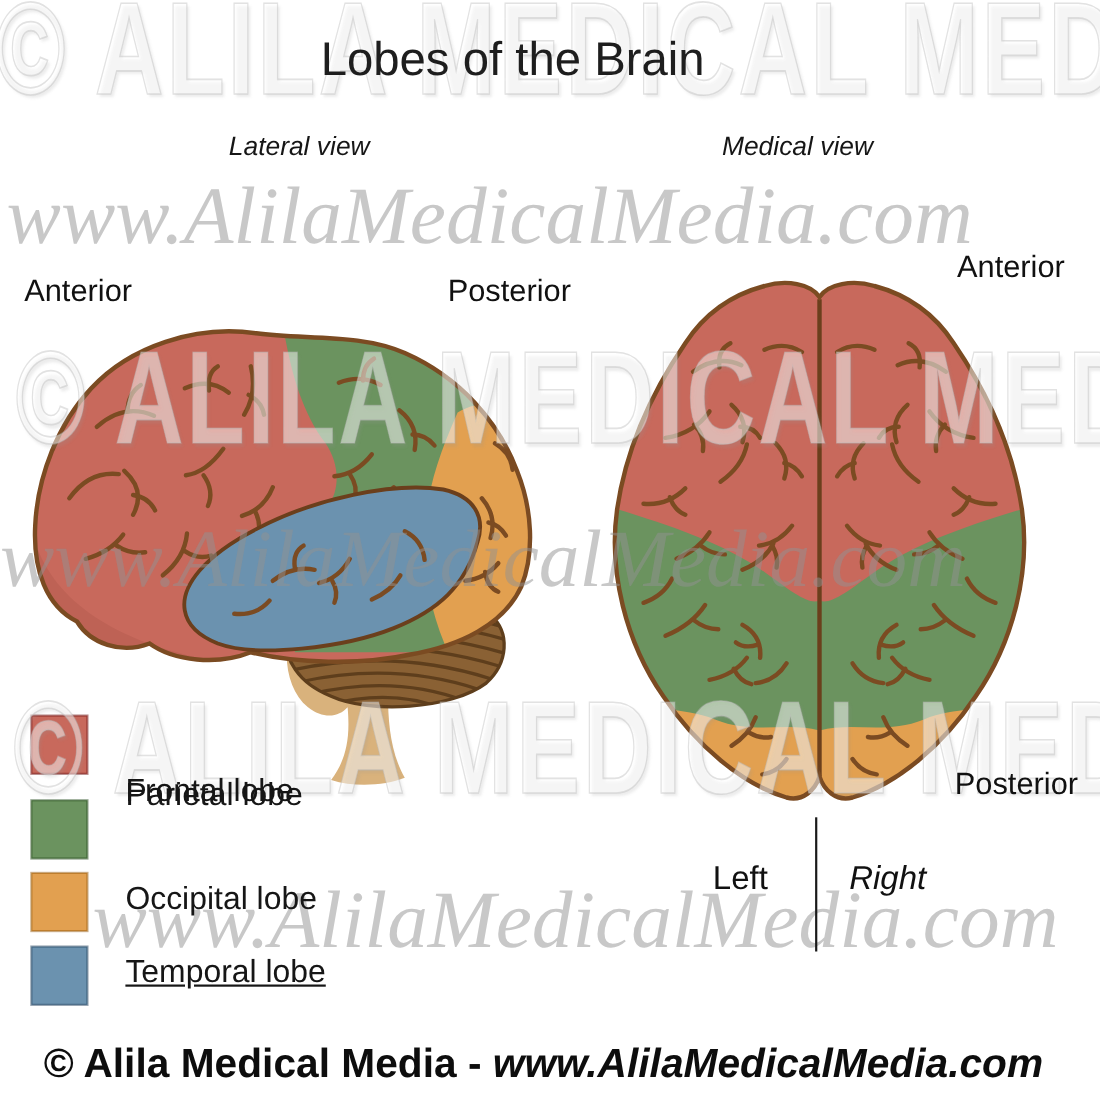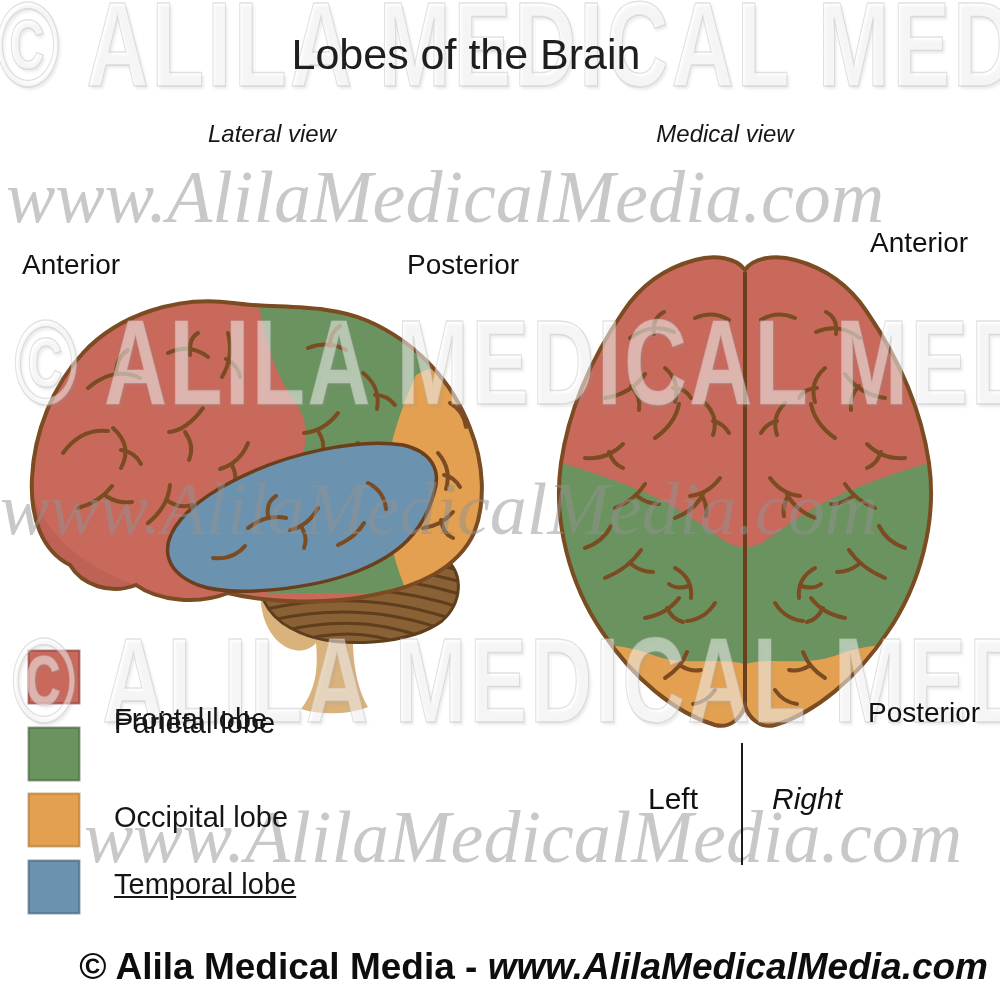--- a/index.html
+++ b/index.html
@@ -9,21 +9,21 @@
   
   .title{left:0;top:30px;width:932px;text-align:center;font-size:43px;color:#1e1e1e;}
   .viewlab{top:120px;width:300px;text-align:center;font-style:italic;font-size:24px;color:#161616;}
   .vlat{left:122px;} .vsup{left:575px;}
   .dir{font-size:28px;color:#111;}
   .ant-l{left:22px;top:249px;} .post-l{left:407px;top:249px;}
   .ant-r{left:870px;top:227px;} .post-r{left:868px;top:697px;}
   .lr{font-size:30px;color:#111;}
   .left-lab{left:648px;top:782px;} .right-lab{left:772px;top:782px;font-style:italic;}
   .divider{left:741px;top:743px;width:2px;height:122px;background:#1a1a1a;}
-  .footer{left:0;top:946px;width:988px;text-align:right;font-size:37px;font-weight:bold;color:#0d0d0d;}
+  .footer{left:0;top:946px;width:988px;text-align:center;font-size:37px;font-weight:bold;color:#0d0d0d;}
   .footer .url{font-style:italic;}
   
   .leg-lab{font-size:29px;color:#161616;left:114px;}
   .ll0{top:659px;margin-top:44px;} .ll1{top:707px;} .ll2{top:801px;} .ll3{top:868px;text-decoration:underline;}
   .sw{left:27px;} .sw0{top:649px;} .sw1{top:726px;} .sw2{top:792px;} .sw3{top:859px;}
   
   .wm{white-space:nowrap;pointer-events:none;z-index:5;}
   .wmbig{font-size:120px;line-height:120px;letter-spacing:4px;font-weight:bold;
          color:rgba(255,255,255,0.48);
          -webkit-text-stroke:1.5px rgba(185,185,185,0.42);

